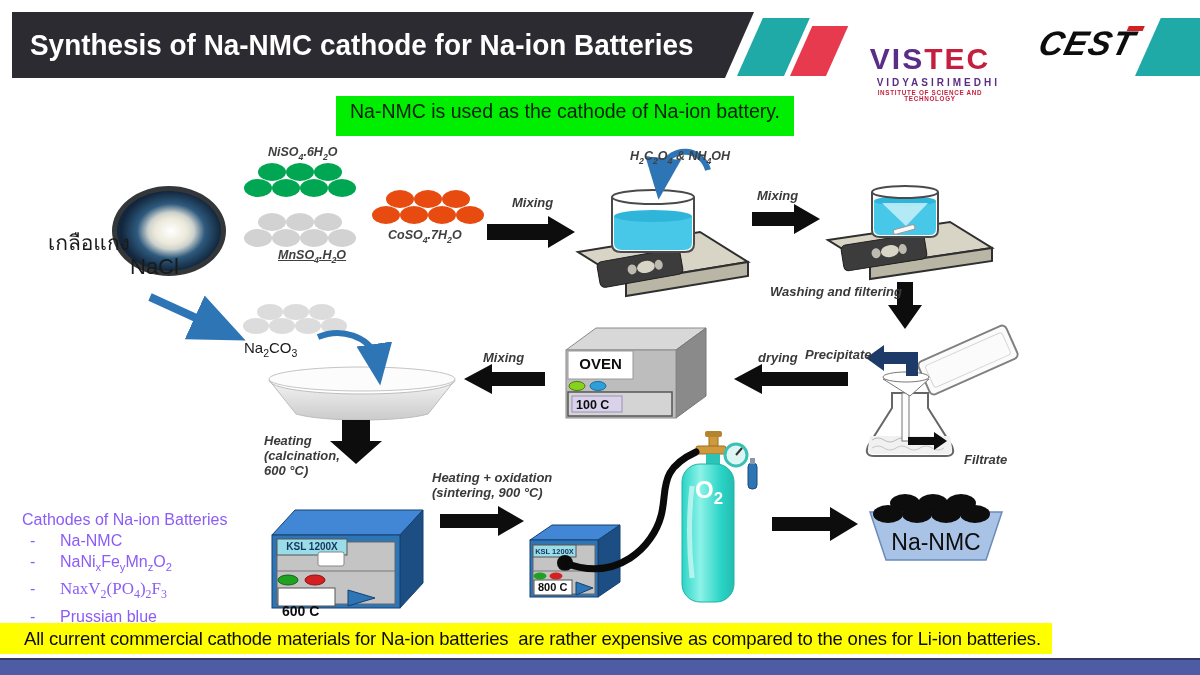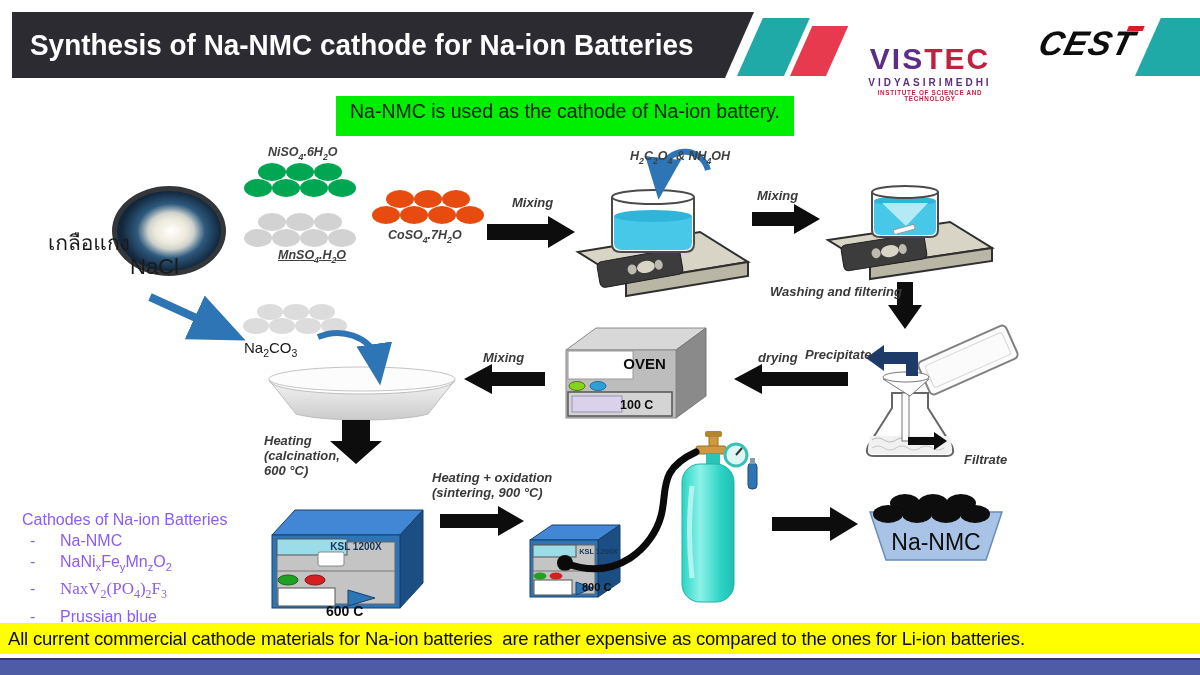--- a/index.html
+++ b/index.html
@@ -10,45 +10,45 @@
             clip-path:polygon(0 0,100% 0,calc(100% - 29px) 100%,0 100%);}
   #titlebar .t{position:absolute;left:18px;top:0;line-height:66px;color:#ffffff;font-size:30px;
                font-weight:700;white-space:nowrap;transform:scaleX(.93);transform-origin:left center;}
   .pgram{position:absolute;transform:skewX(-24deg);transform-origin:left bottom;}
   #pg-teal{left:737px;top:18px;width:47px;height:58px;background:#1fa9a7;}
   #pg-red{left:790px;top:26px;width:36px;height:50px;background:#e83a4e;}
   #pg-right{left:1135px;top:18px;width:80px;height:58px;background:#1fa9a7;}
   #vistec{position:absolute;left:860px;top:20px;width:140px;text-align:center;line-height:1;}
   #vistec .big{font-size:30px;font-weight:700;letter-spacing:2px;margin-top:24px;}
   #vistec .vis{color:#5b2d86;} #vistec .tec{color:#c41f3e;}
-  #vistec .l1{margin-top:4px;font-size:10px;font-weight:700;letter-spacing:3px;color:#5b2d86;}
+  #vistec .l1{margin-top:4px;font-size:10px;font-weight:700;letter-spacing:3px;color:#5b2d86;text-align:right;}
   #vistec .l2{margin-top:2px;font-size:6.3px;font-weight:700;letter-spacing:.7px;color:#c41f3e;}
   #cest{position:absolute;left:1032px;top:24px;width:110px;text-align:center;
         font-size:34px;font-weight:700;font-style:italic;color:#0d0d0d;transform:skewX(-14deg);letter-spacing:1px;}
   #cest .tick{position:absolute;right:2px;top:2px;width:16px;height:5px;background:#d22027;transform:skewX(-10deg);}
   
   #banner{position:absolute;left:336px;top:96px;width:458px;height:40px;background:#00ee00;
           color:#062006;font-size:19.5px;line-height:31px;text-align:center;white-space:nowrap;}
-  #footer{position:absolute;left:0;top:623px;width:1200px;height:31px;background:#ffff00;
-          color:#0d0d0d;font-size:18.5px;letter-spacing:-.2px;line-height:31px;padding-left:8px;
+  #footer{position:absolute;left:0;top:623px;width:1052px;height:31px;background:#ffff00;
+          color:#0d0d0d;font-size:18.5px;letter-spacing:-.2px;line-height:31px;padding-left:24px;
           white-space:pre;box-sizing:border-box;}
   #bottombar{position:absolute;left:0;top:658px;width:1200px;height:17px;background:#4e5ba5;
              border-top:2px solid #333a66;box-sizing:content-box;}
   
   #src-label{position:absolute;left:24px;top:158px;font-size:19px;color:#111;}
   #salt-photo{position:absolute;left:112px;top:186px;width:104px;height:80px;border-radius:50%;
               border:5px solid #33373a;
               background:radial-gradient(closest-side at 52% 50%,#ffffff 0%,#ece9da 32%,#cdd2cd 46%,#2e5a7e 68%,#12263c 100%);}
   #src-thai{position:absolute;left:48px;top:226px;font-size:21px;color:#1a1a1a;}
   #src-formula{position:absolute;left:130px;top:254px;font-size:22px;color:#1a1a1a;}
   
   .plabel{position:absolute;font-style:italic;font-weight:700;font-size:13px;color:#3a3a3a;white-space:nowrap;}
   .chem{position:absolute;font-style:italic;font-weight:700;font-size:12.5px;color:#3f3f3f;white-space:nowrap;}
   .plain{position:absolute;font-size:15px;color:#1a1a1a;white-space:nowrap;}
-  .eq{position:absolute;font-weight:700;white-space:nowrap;color:#0d0d0d;padding-left:44px;}
+  .eq{position:absolute;font-weight:700;white-space:nowrap;color:#0d0d0d;}
   
   #cathodes{position:absolute;left:22px;top:509px;color:#8b5cf6;font-size:16px;line-height:21px;}
   #cathodes .row{display:flex;}
   #cathodes .dash{width:12px;margin-left:8px;}
   #cathodes .itm{margin-left:18px;}
   #cathodes .serif{font-family:"Liberation Serif",serif;font-size:17px;}
   svg{position:absolute;left:0;top:0;}
   sub{font-size:70%;}
 </style>
 </head>
@@ -300,21 +300,21 @@
     <div>Heating + oxidation</div>
     <div>(sintering, 900 °C)</div>
   </div>
 
   <div class="eq" style="left:568px;top:355px;width:65px;text-align:center;font-size:15px;">OVEN</div>
   <div class="eq" style="left:576px;top:398px;font-size:12.5px;">100 C</div>
   <div class="eq" style="left:277px;top:541px;width:70px;text-align:center;font-size:10px;color:#14365c;">KSL 1200X</div>
   <div class="eq" style="left:282px;top:603px;font-size:14px;">600 C</div>
   <div class="eq" style="left:533px;top:547px;width:43px;text-align:center;font-size:7.5px;color:#14365c;">KSL 1200X</div>
   <div class="eq" style="left:538px;top:581px;font-size:11px;">800 C</div>
-  <div class="eq" style="left:688px;top:502px;width:42px;text-align:center;font-size:24px;color:#ffffff;">O<sub>2</sub></div>
+  <div class="eq" style="left:688px;top:476px;width:42px;text-align:center;font-size:24px;color:#ffffff;">O<sub>2</sub></div>
   <div style="position:absolute;left:888px;top:529px;width:96px;text-align:center;font-size:23px;color:#0d0d0d;">Na-NMC</div>
 
   <div id="cathodes">
     <div>Cathodes of Na-ion Batteries</div>
     <div class="row">
         <span class="dash">-</span>
         <span class="itm">Na-NMC</span>
       </div>
     <div class="row">
         <span class="dash">-</span>

